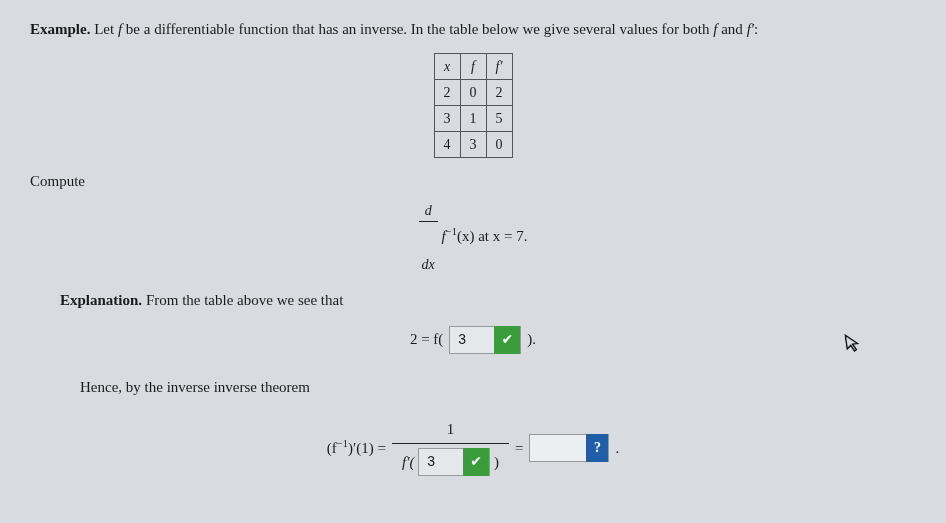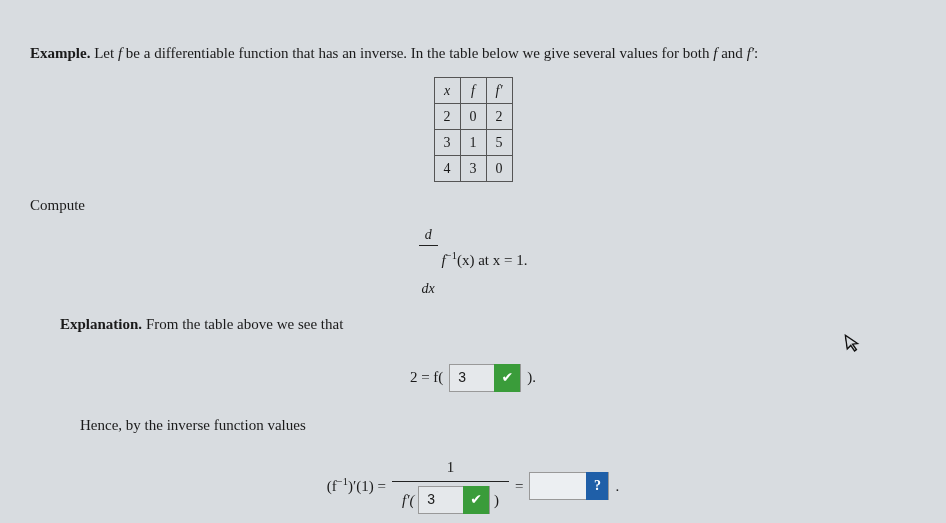--- a/index.html
+++ b/index.html
@@ -9,21 +9,21 @@
       color: #1a1a1a;
       padding: 18px 30px;
       font-size: 15px;
       line-height: 1.5;
       width: 946px;
       height: 523px;
       overflow: hidden;
     }
     .bold { font-weight: bold; }
     .italic { font-style: italic; }
-    .prompt-line { margin-bottom: 12px; margin-top: 24px; }
+    .prompt-line { margin-bottom: 12px; }
     .data-table {
       margin: 6px auto 12px auto;
       border-collapse: collapse;
     }
     .data-table td, .data-table th {
       border: 1px solid #555;
       padding: 2px 9px;
       text-align: center;
       font-weight: normal;
       font-size: 14px;
@@ -32,21 +32,21 @@
     .compute-label { margin: 6px 0 6px 0; }
     .center-eq { text-align: center; margin: 8px 0 14px 0; }
     .frac {
       display: inline-block;
       vertical-align: middle;
       text-align: center;
       font-size: 14px;
     }
     .frac .num { display: block; border-bottom: 1px solid #222; padding: 0 3px; }
     .frac .den { display: block; padding: 0 3px; margin-top: 32px; }
-    .explain-label { margin: 8px 0 28px 30px; }
+    .explain-label { margin: 8px 0 14px 30px; }
     .hence-label { margin: 14px 0 18px 50px; }
     .eq-row {
       display: flex;
       align-items: center;
       justify-content: center;
       gap: 6px;
       margin: 10px 0 22px 0;
     }
     .answer-box {
       display: inline-flex;
@@ -143,38 +143,38 @@
 </tbody>
   </table>
 
 <div class="compute-label">Compute</div>
 
 <div class="center-eq">
   <span class="frac">
     <span class="num italic">d</span>
     <span class="den italic">dx</span>
   </span>
-  <span class="italic">f</span><span class="sup">−1</span><span>(x) at x = 1.</span>
+  <span class="italic">f</span><span class="sup">−1</span><span>(x) at x = 7.</span>
 </div>
 
 <div class="explain-label">
   <span class="bold">Explanation.</span>
   <span>From the table above we see that</span>
 </div>
 
 <div class="eq-row">
   <span>2 = f(</span>
   <span class="answer-box">
     <span class="val">3</span>
     <span class="check">✔</span>
   </span>
   <span>).</span>
 </div>
 
-<div class="hence-label">Hence, by the inverse function values</div>
+<div class="hence-label">Hence, by the inverse inverse theorem</div>
 
 <div class="eq-row">
   <span>
     <span>(f</span><span class="sup">−1</span><span>)′(1) =</span>
   </span>
   <span class="bigfrac">
     <span class="num">1</span>
     <span class="den inline-row">
       <span class="italic">f′(</span>
       <span class="answer-box">

